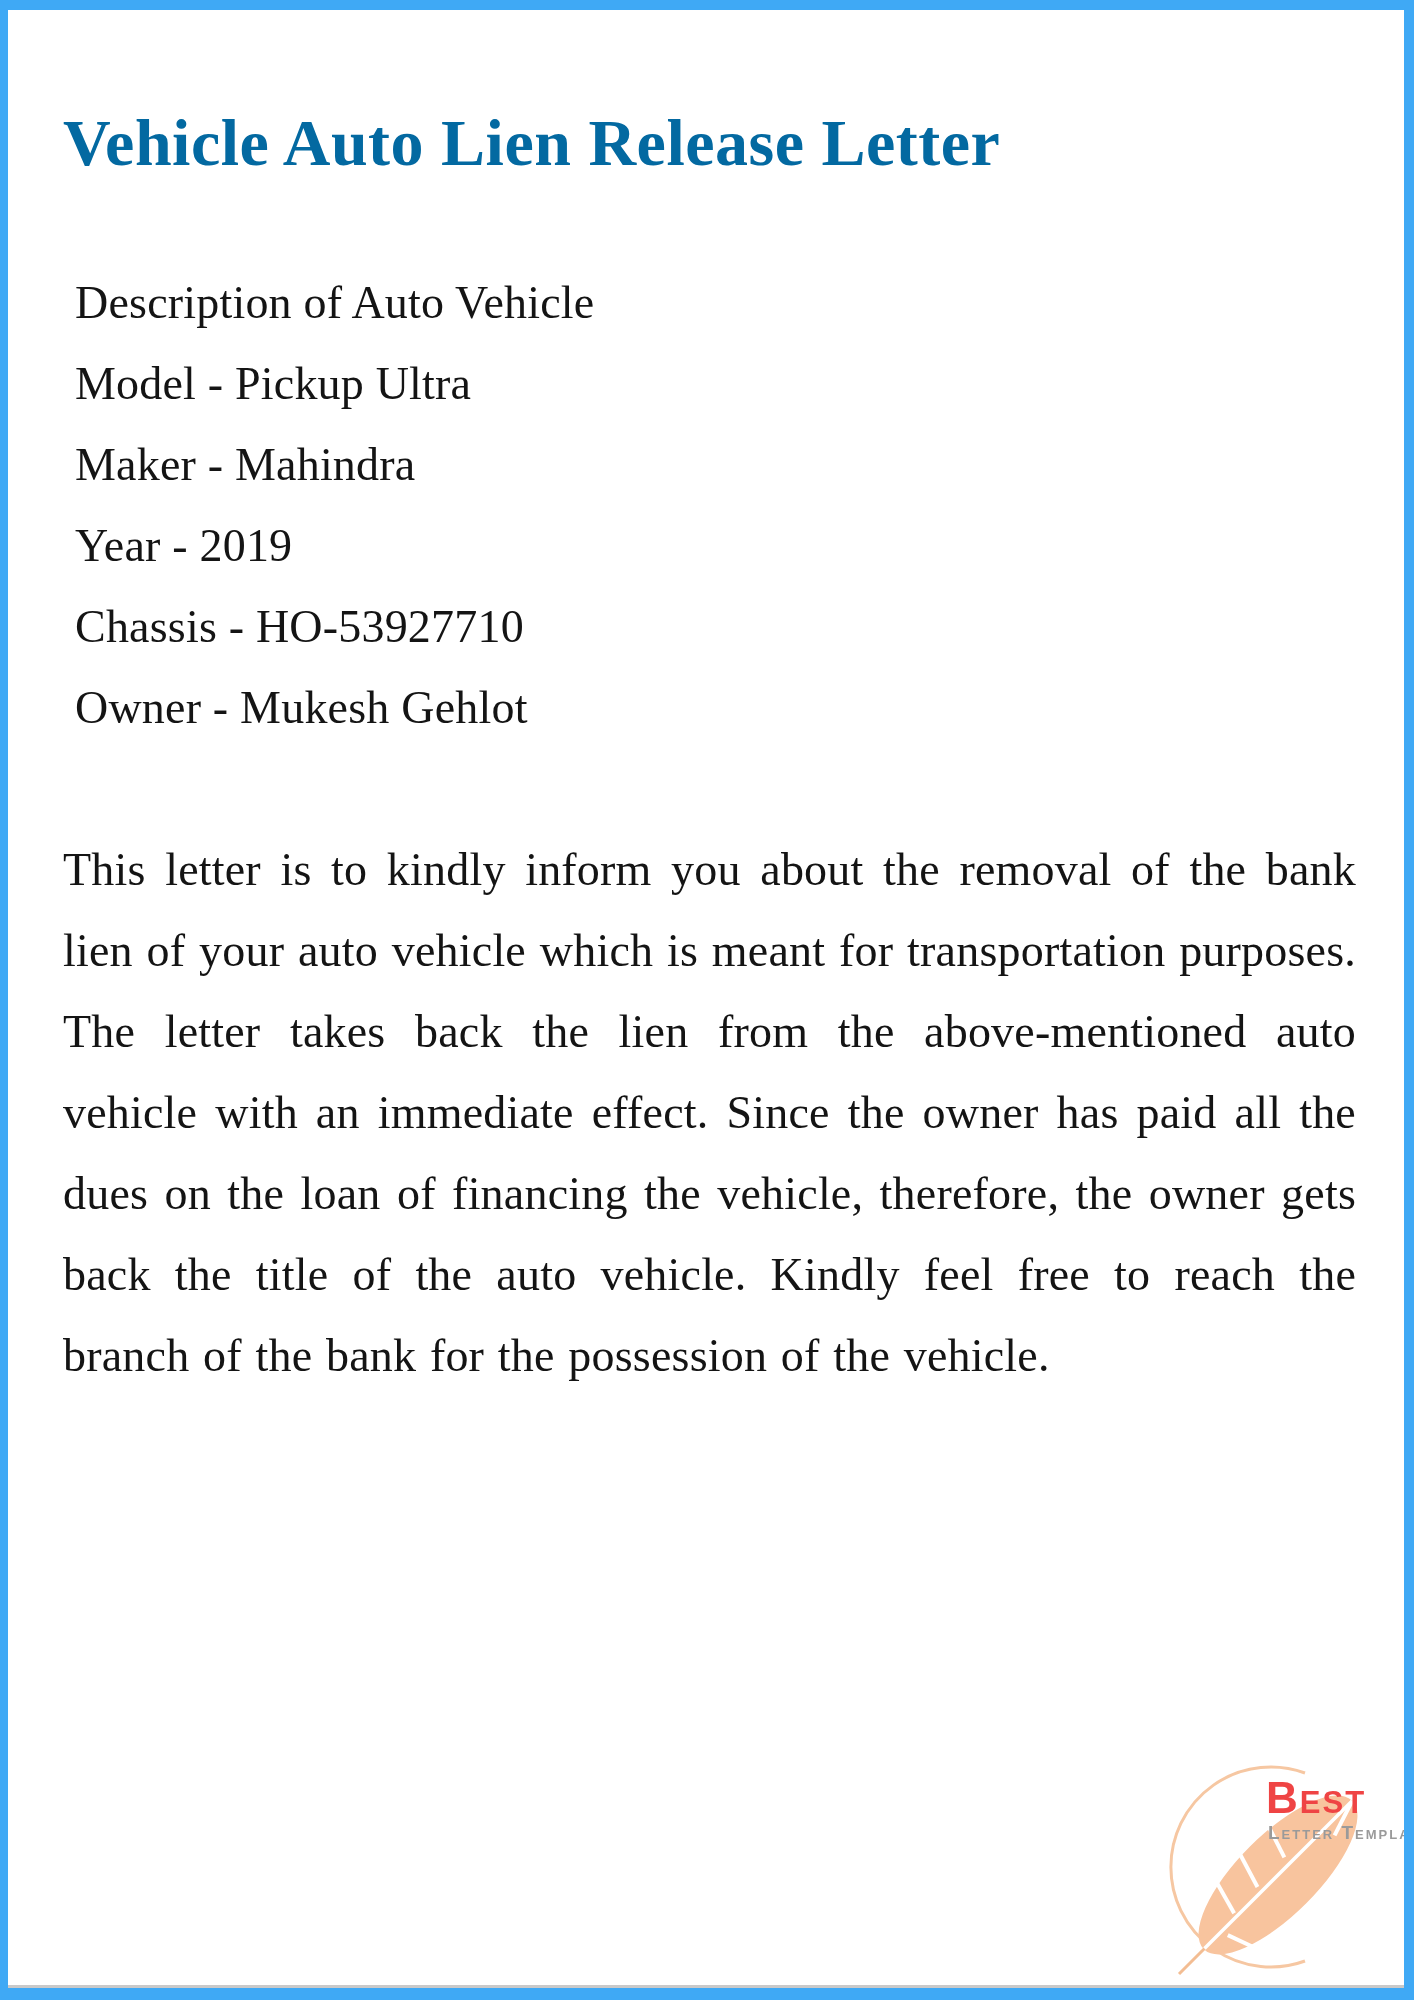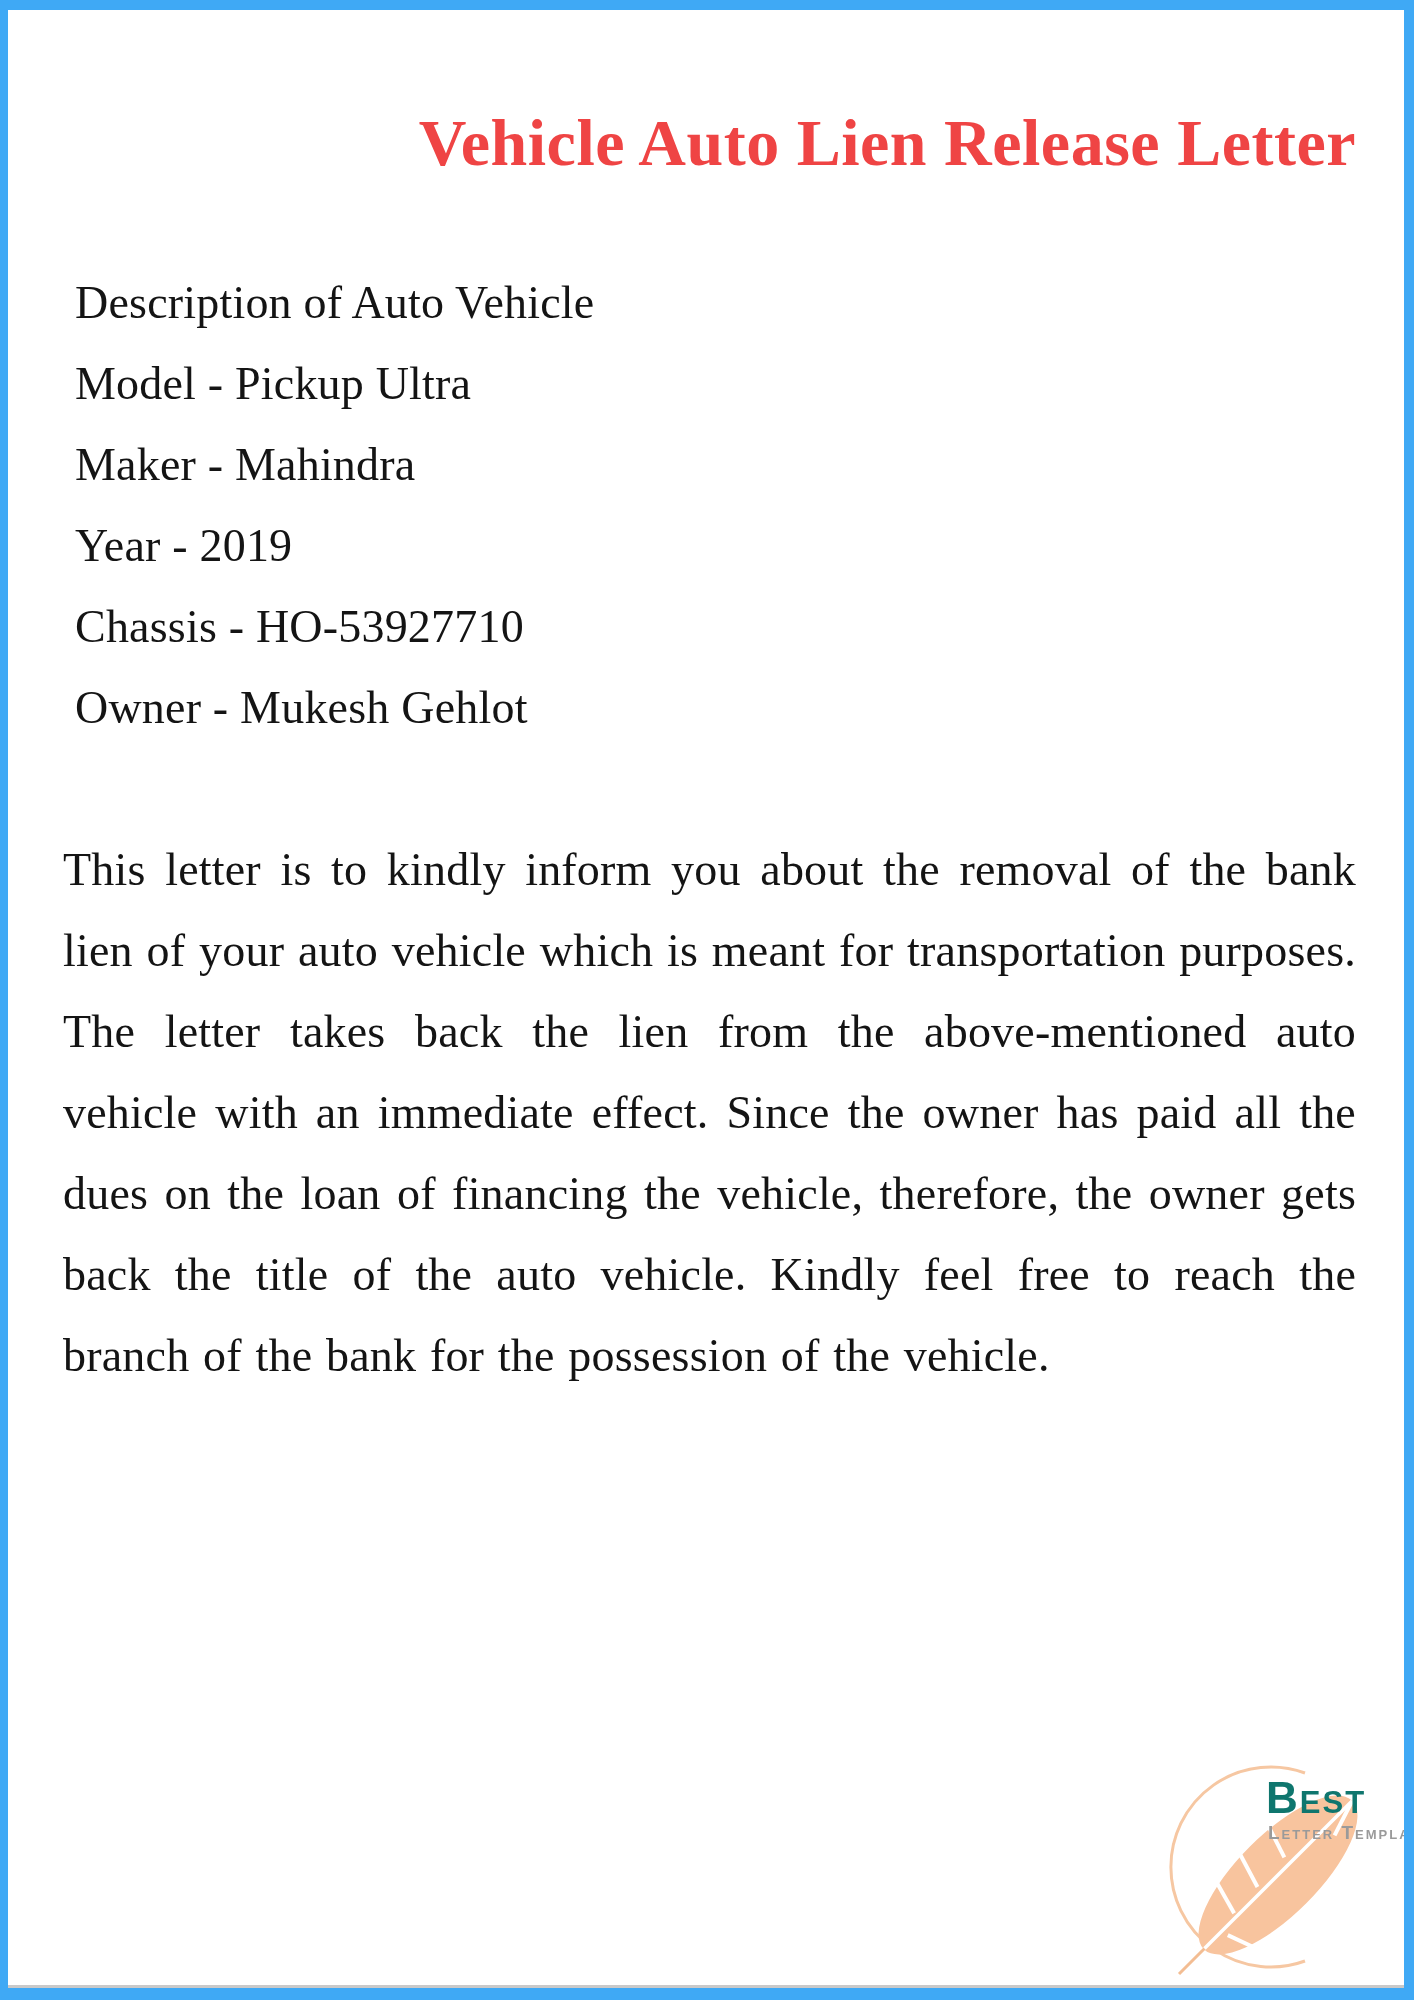--- a/index.html
+++ b/index.html
@@ -16,26 +16,26 @@
     font-family: "Liberation Serif", "DejaVu Serif", serif;
     color: #141414;
   }
   .content {
     position: relative;
     z-index: 2;
     padding: 0 48px 0 55px;
   }
   .doc-title {
     margin: 95px 0 0 0;
-    text-align: right;
+    text-align: left;
     font-size: 66px;
     line-height: 76px;
     font-weight: bold;
     letter-spacing: 0.5px;
-    color: #ef4444;
+    color: #0369a1;
   }
   .para {
     font-size: 46px;
     line-height: 81px;
     text-align: justify;
     letter-spacing: 0.2px;
     word-spacing: 2px;
   }
   .intro { margin-top: 76px; }
   .vehicle-block { margin-top: 81px; margin-left: 12px; }
@@ -70,21 +70,21 @@
   .brand-text {
     position: absolute;
     left: 108px;
     top: 28px;
     font-family: "Liberation Sans", sans-serif;
     font-variant: small-caps;
     font-weight: bold;
     font-size: 44px;
     line-height: 40px;
     letter-spacing: 2px;
-    color: #0f766e;
+    color: #ef4444;
     white-space: nowrap;
   }
   .brand-tagline {
     position: absolute;
     left: 110px;
     top: 72px;
     font-family: "Liberation Sans", sans-serif;
     font-variant: small-caps;
     font-weight: bold;
     font-size: 19px;

